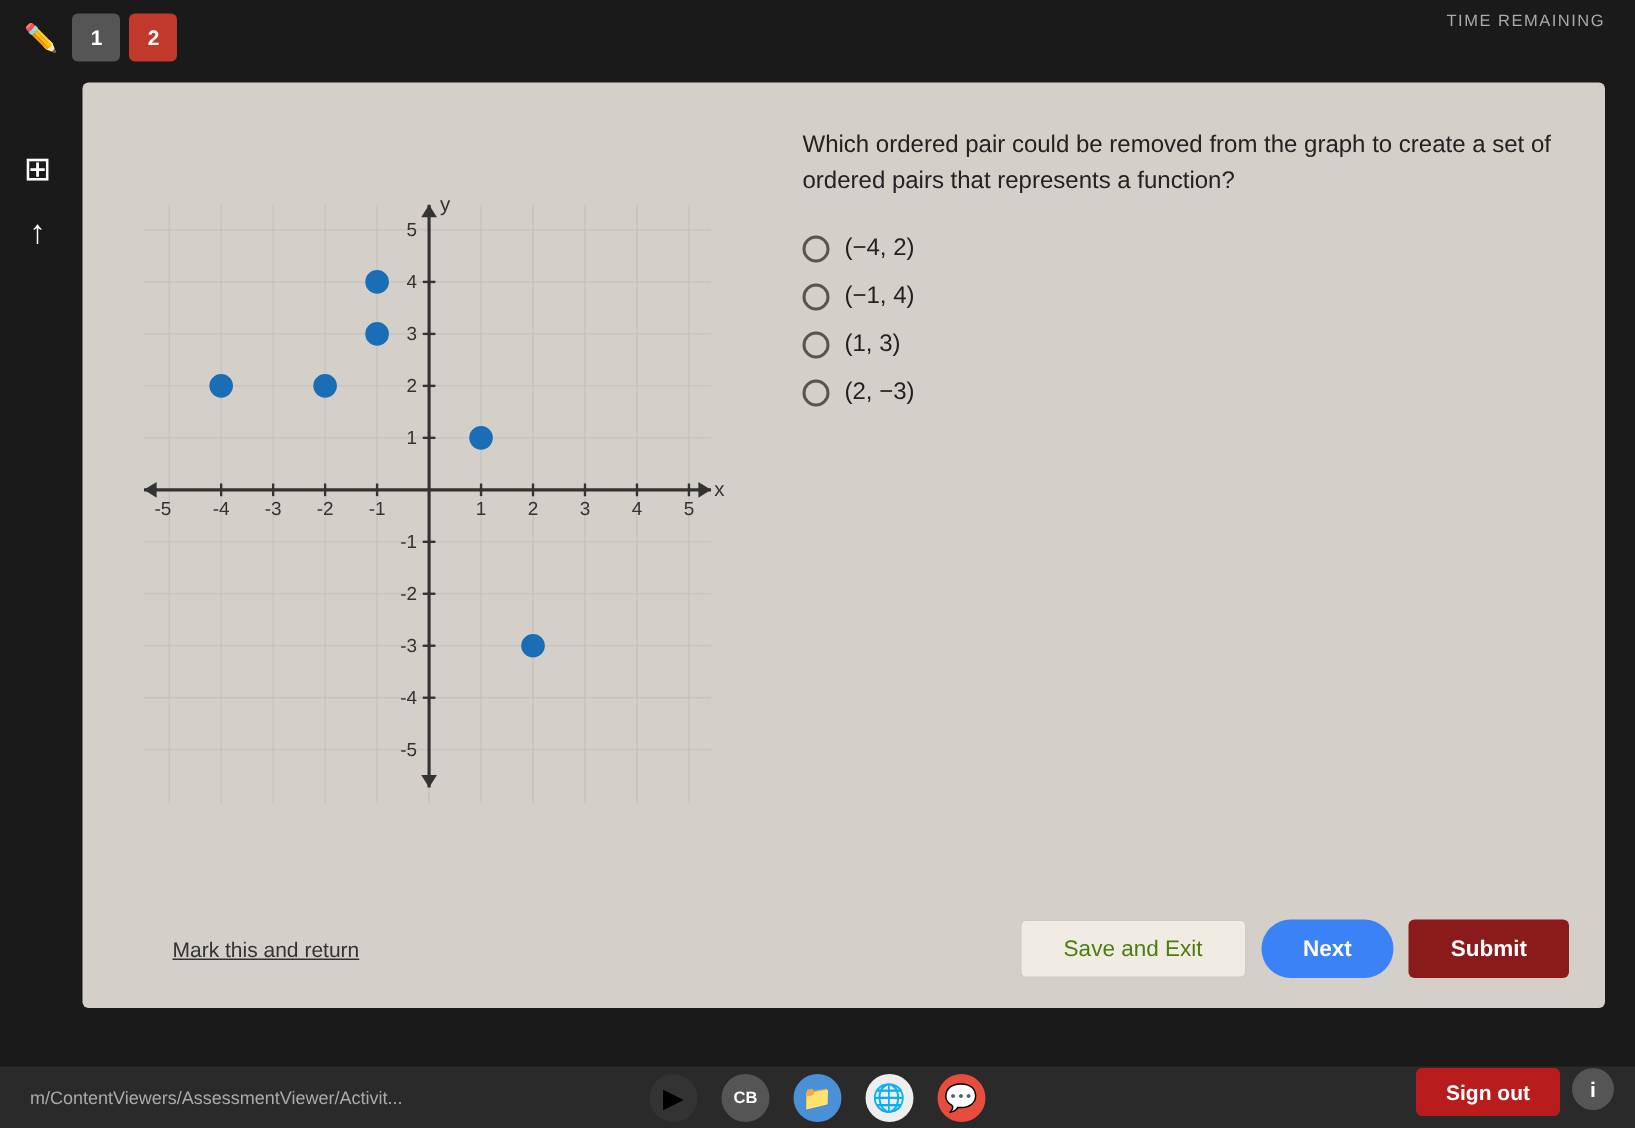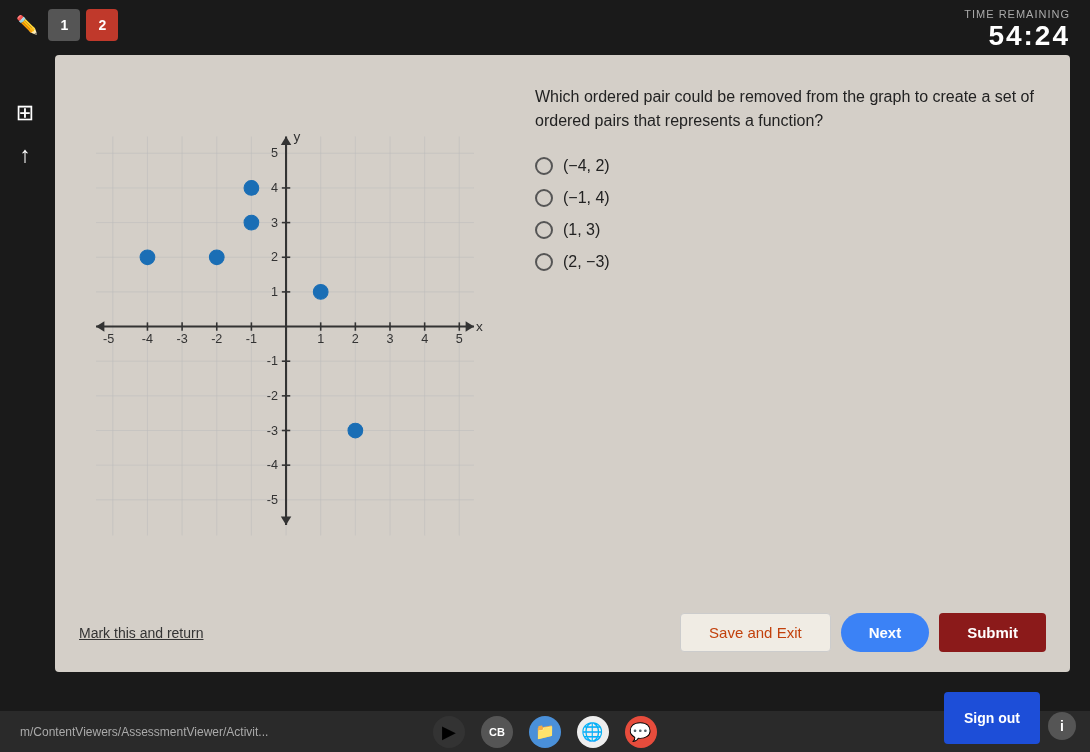--- a/index.html
+++ b/index.html
@@ -162,34 +162,35 @@
       justify-content: space-between;
       margin-top: 16px;
       padding: 0 4px;
     }
 
     .mark-return-link {
       color: #333;
       text-decoration: underline;
       font-size: 14px;
       cursor: pointer;
+      margin-left: 36px;
     }
 
     .action-buttons {
       display: flex;
       gap: 10px;
     }
 
     .btn-save-exit {
       padding: 10px 28px;
       background: #f0ece4;
       border: 1px solid #ccc;
       border-radius: 4px;
       font-size: 15px;
-      color: #c2410c;
+      color: #4d7c0f;
       cursor: pointer;
     }
 
     .btn-next {
       padding: 10px 28px;
       background: #3b82f6;
       border: none;
       border-radius: 20px;
       font-size: 15px;
       color: white;
@@ -250,25 +251,25 @@
     .taskbar-icon-play { background: #333; }
     .taskbar-icon-cb { background: #555; color: white; font-size: 12px; font-weight: bold; }
     .taskbar-icon-folder { background: #4a90d9; }
     .taskbar-icon-chrome { background: #eee; }
     .taskbar-icon-msg { background: #e74c3c; }
 
     .sign-out-btn {
       position: absolute;
       right: 50px;
       bottom: 8px;
-      background: #1d4ed8;
+      background: #b91c1c;
       color: white;
       border: none;
       border-radius: 4px;
-      padding: 18px 20px;
+      padding: 8px 20px;
       font-size: 14px;
       cursor: pointer;
       font-weight: bold;
       margin-top: 36px;
     }
 
     .taskbar-info-icon {
       position: absolute;
       right: 14px;
       bottom: 12px;
@@ -288,21 +289,20 @@
 </head>
 <body>
 
 <div class="top-bar">
   <span class="pencil-icon">✏️</span>
   <div class="nav-btn nav-btn-1">1</div>
   <div class="nav-btn nav-btn-2">2</div>
 
   <div class="time-display">
     <div class="time-label">TIME REMAINING</div>
-    <div class="time-value">54:24</div>
   </div>
 </div>
 
 <div class="left-sidebar">
   <div class="sidebar-icon">⊞</div>
   <div class="sidebar-icon">↑</div>
 </div>
 
 <div class="main-content">
   <div class="content-body">

